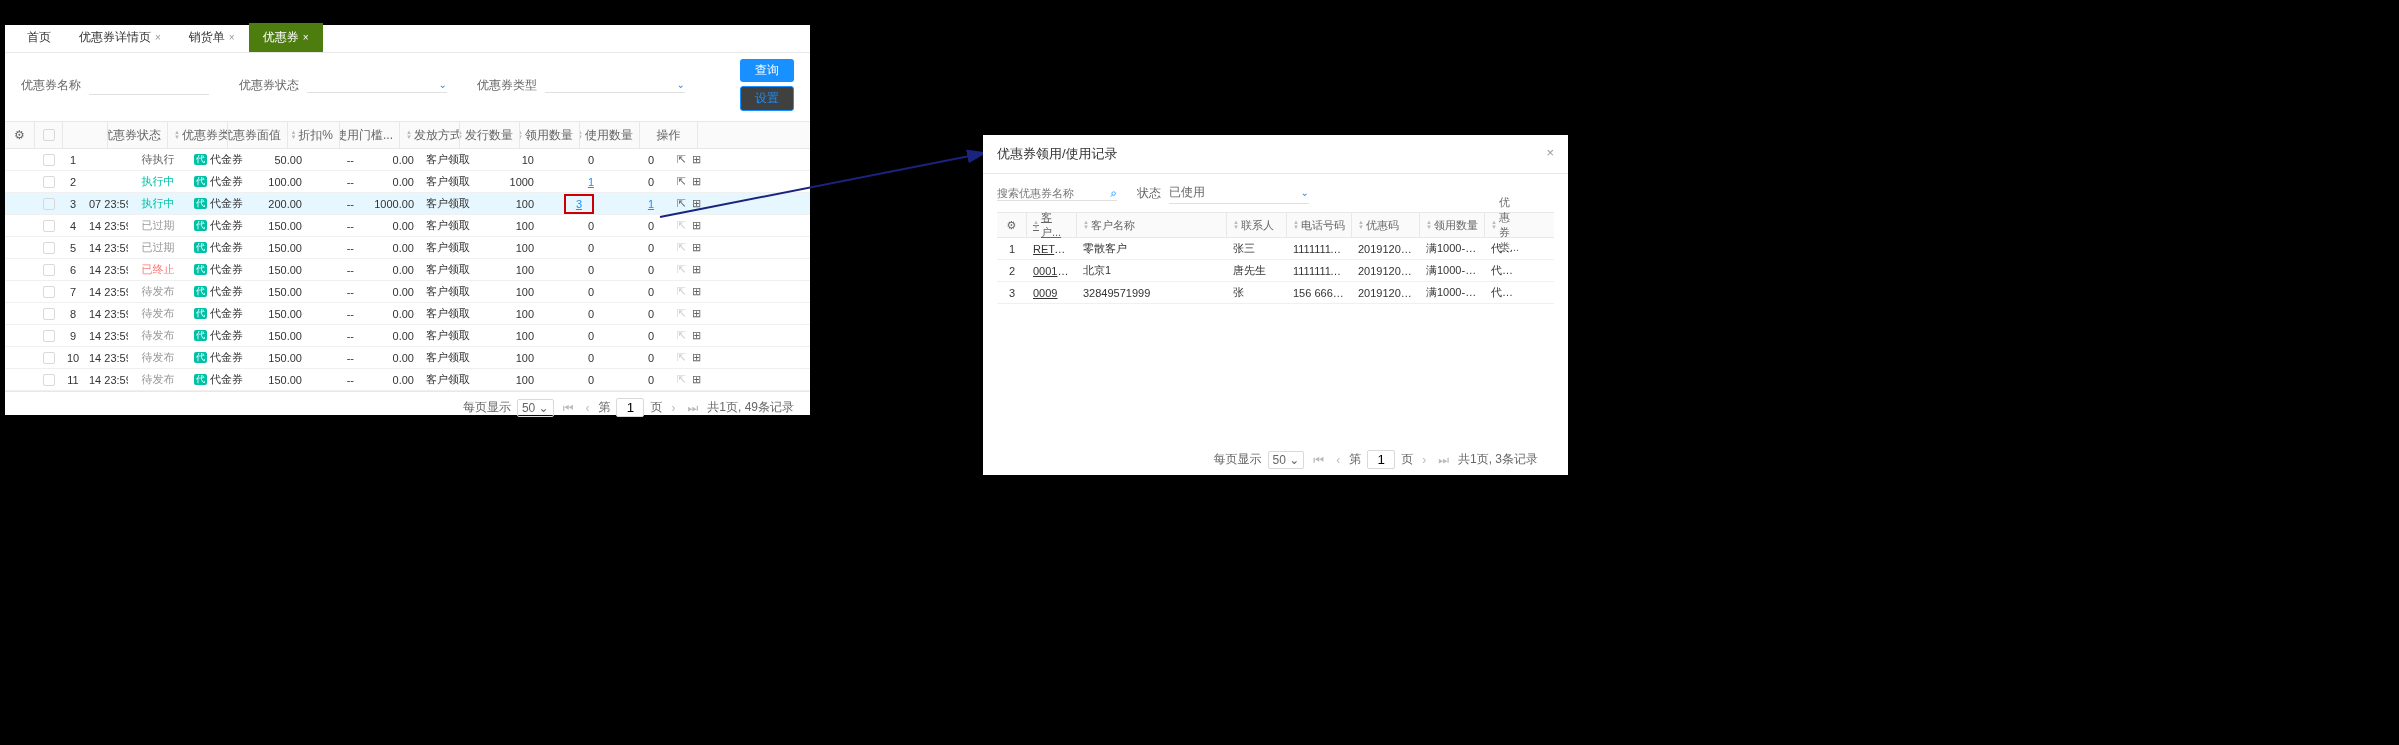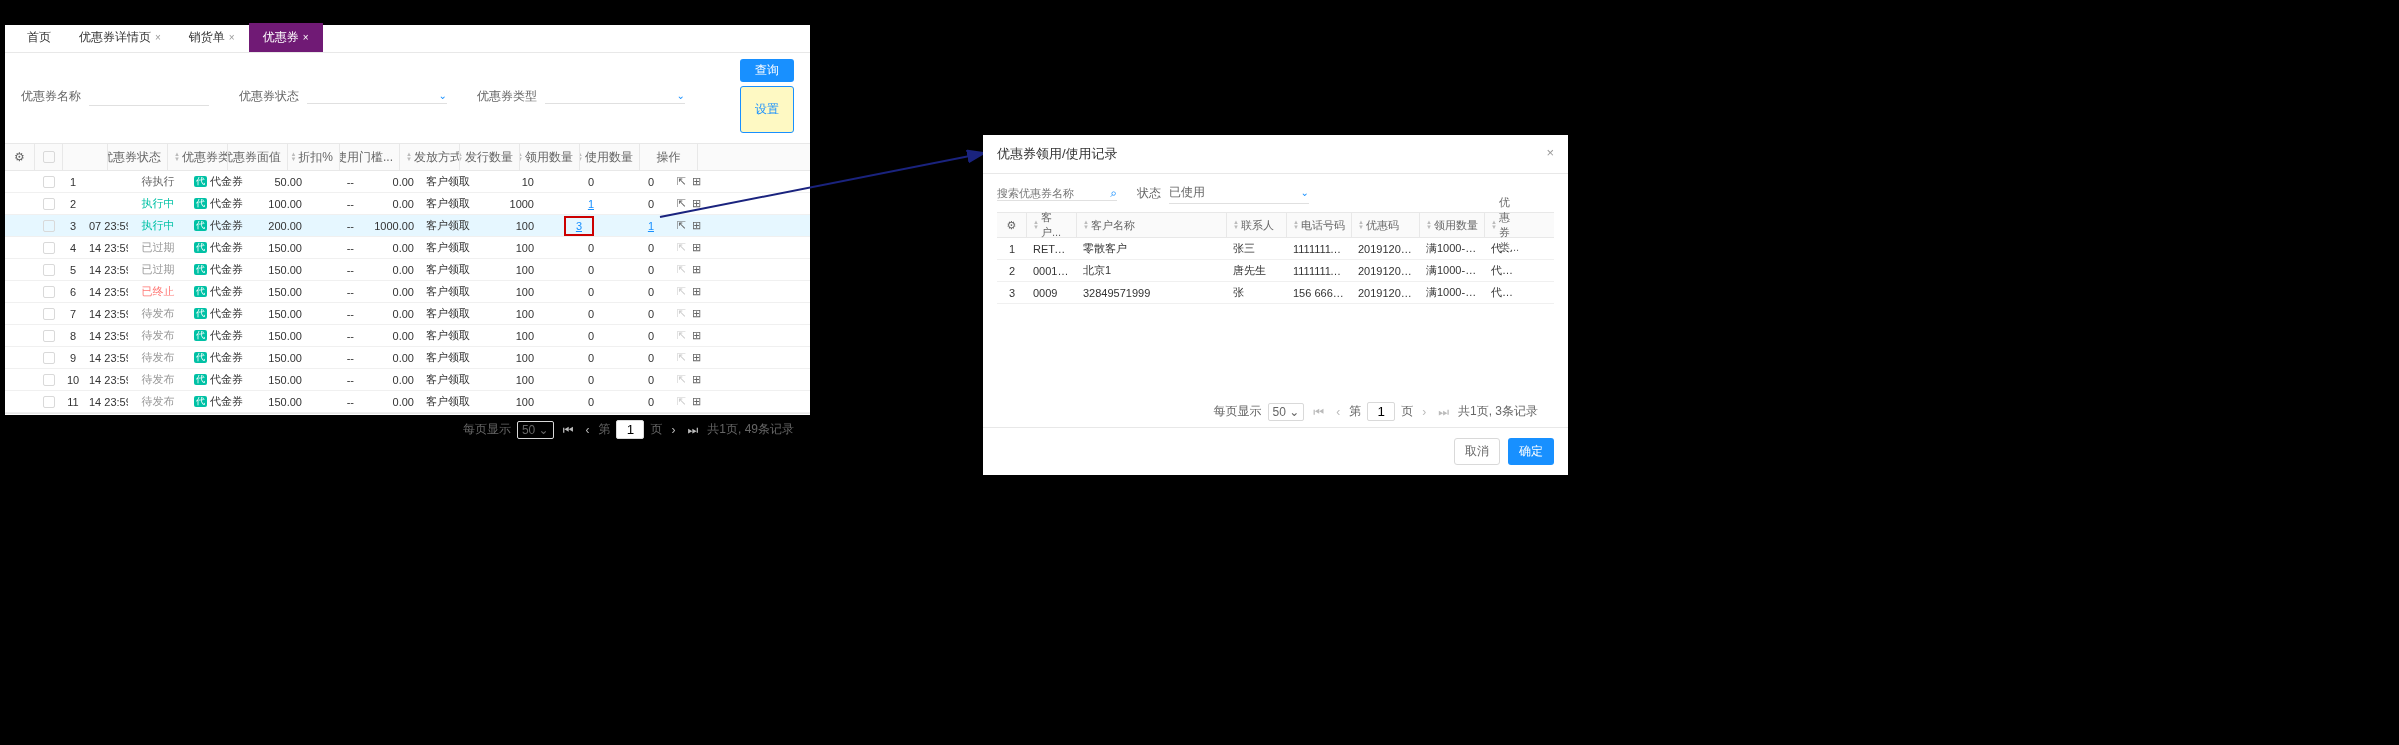--- a/index.html
+++ b/index.html
@@ -44,21 +44,21 @@
     .tab {
       padding: 6px 14px;
       font-size: 12px;
       display: flex;
       align-items: center;
       gap: 4px;
       cursor: pointer;
       color: #333;
     }
     .tab.active {
-      background: #701a75;
+      background: #4d7c0f;
       color: #fff;
     }
     .tab-close {
       font-size: 10px;
       color: #999;
       cursor: pointer;
     }
     .tab.active .tab-close {
       color: #fff;
     }
@@ -143,24 +143,24 @@
     }
     .btn-query {
       background: #1890ff;
       color: #fff;
       border: none;
       padding: 3px 14px;
       border-radius: 3px;
       font-size: 12px;
     }
     .btn-settings {
-      background: #fef9c3;
+      background: #404040;
       color: #1890ff;
       border: 1px solid #1890ff;
-      padding: 14px 14px;
+      padding: 3px 14px;
       border-radius: 3px;
       font-size: 12px;
     }
     
     .table {
       width: 100%;
     }
     .table-header {
       display: flex;
       background: #fafafa;
@@ -348,21 +348,21 @@
     .modal-table-header .mth {
       padding: 0 6px;
       border-right: 1px solid #e8e8e8;
       height: 100%;
       display: flex;
       align-items: center;
       gap: 2px;
       flex-shrink: 0;
     }
     .mcol-gear { width: 30px; justify-content: center; }
-    .mcol-cust { width: 50px; }
+    .mcol-cust { width: 50px; text-decoration: underline; }
     .mcol-name { width: 150px; }
     .mcol-contact { width: 60px; }
     .mcol-phone { width: 65px; }
     .mcol-code { width: 68px; }
     .mcol-topic { width: 65px; }
     .mcol-ctype { width: 36px; }
     .modal-table-row {
       display: flex;
       border-bottom: 1px solid #f0f0f0;
       height: 22px;
@@ -877,17 +877,13 @@
       <span class="page-nav">‹</span>
       <span>第</span>
       <input class="page-input" value="1" style="">
       <span>页</span>
       <span class="page-nav">›</span>
       <span class="page-nav">⏭</span>
       <span>共1页, 3条记录</span>
     </div>
   </div>
 
-  <div class="modal-footer">
-    <button class="btn btn-default">取消</button>
-    <button class="btn btn-primary">确定</button>
-  </div>
 </div>
 
 </body></html>

